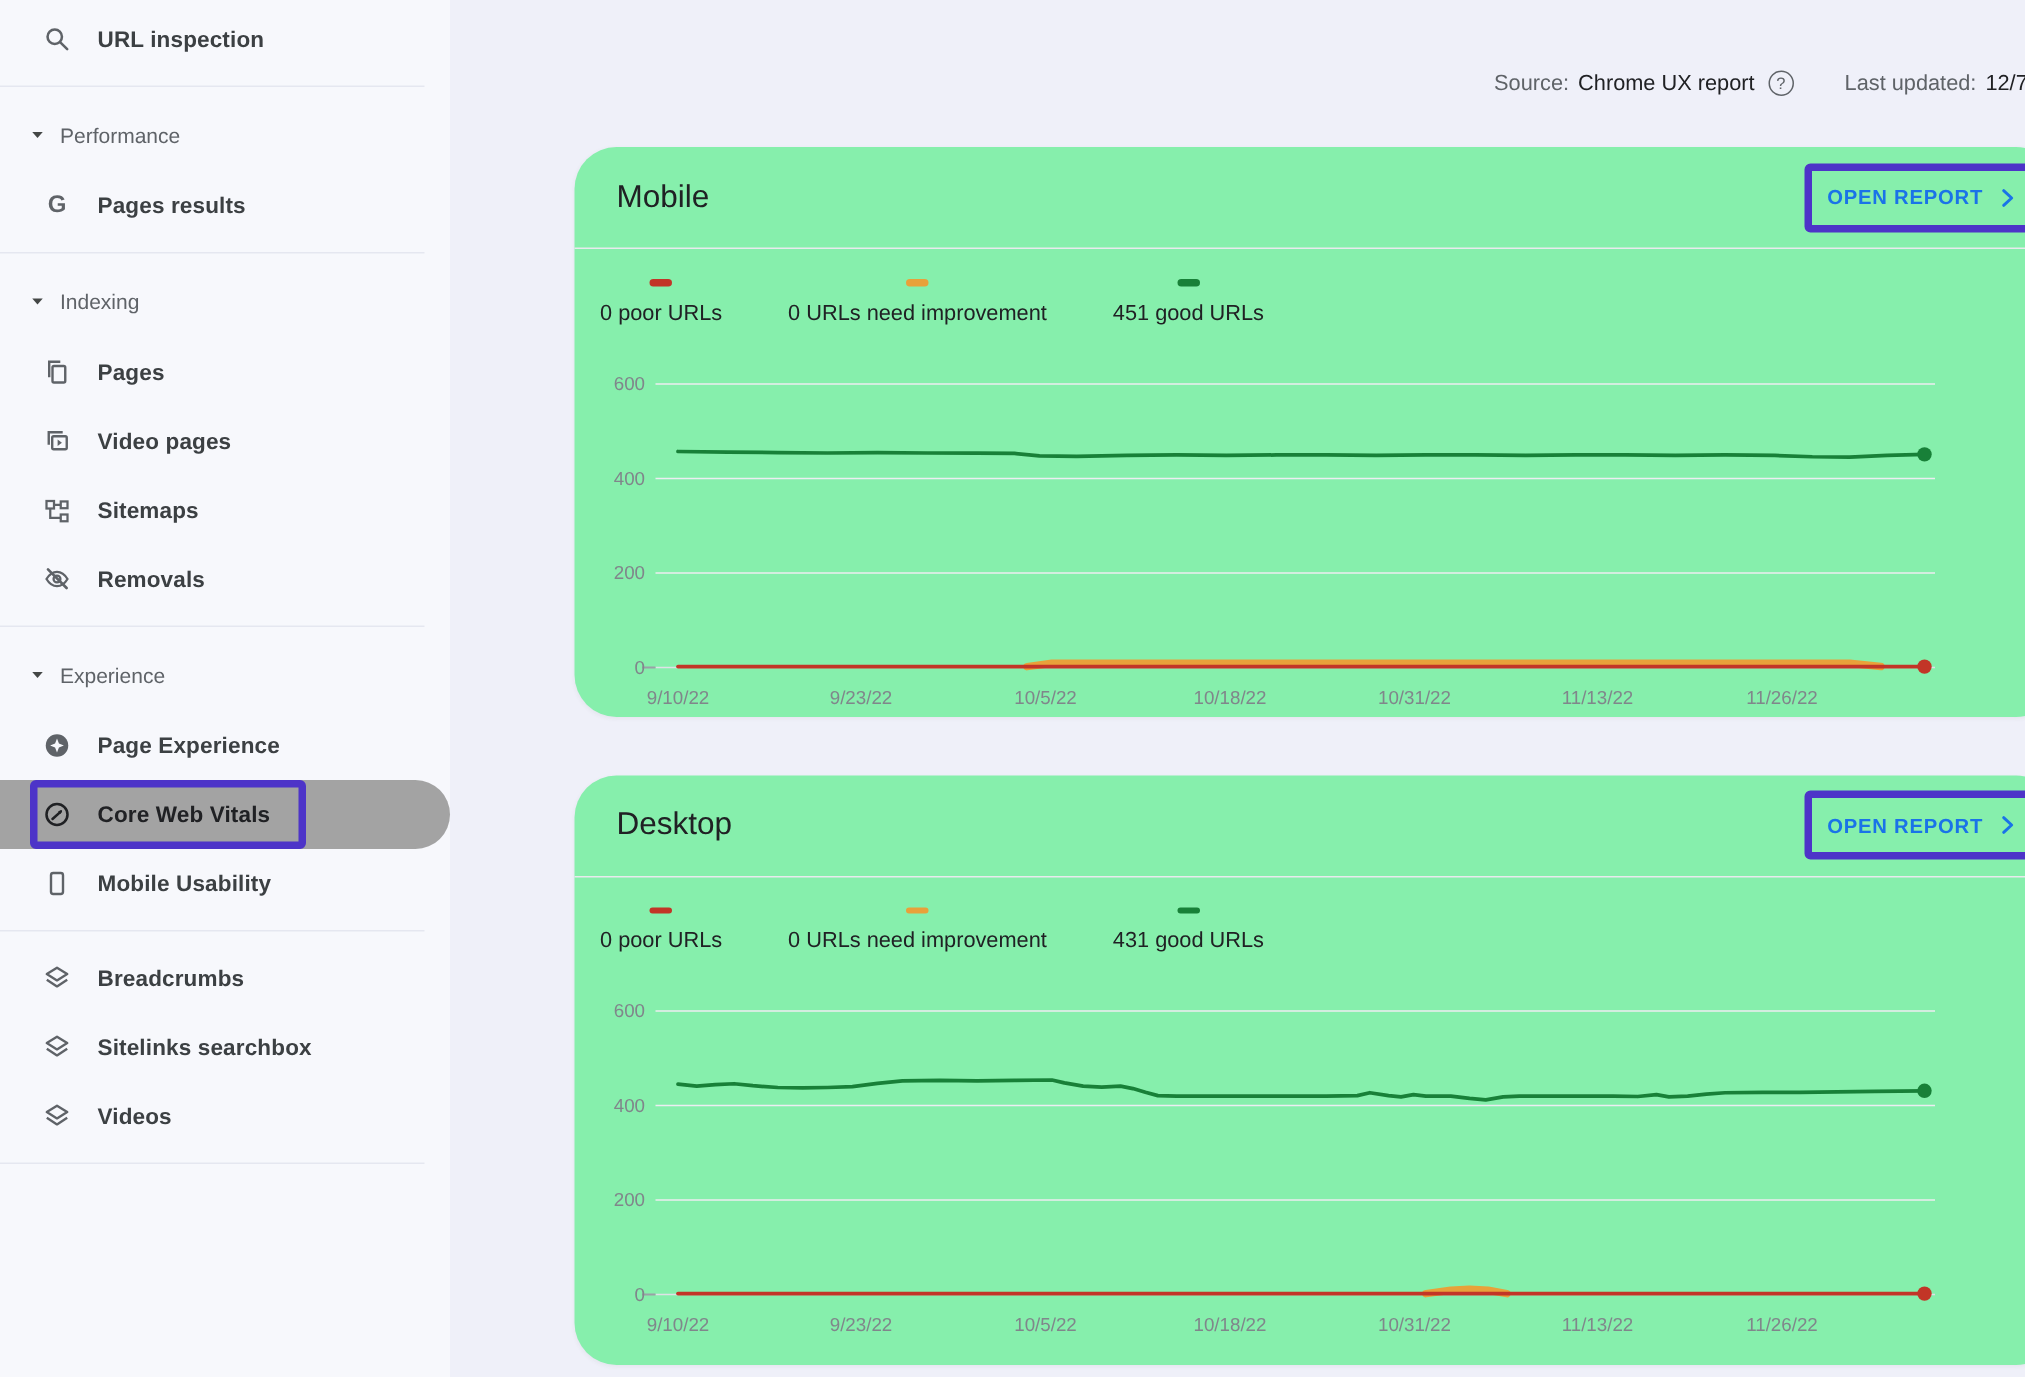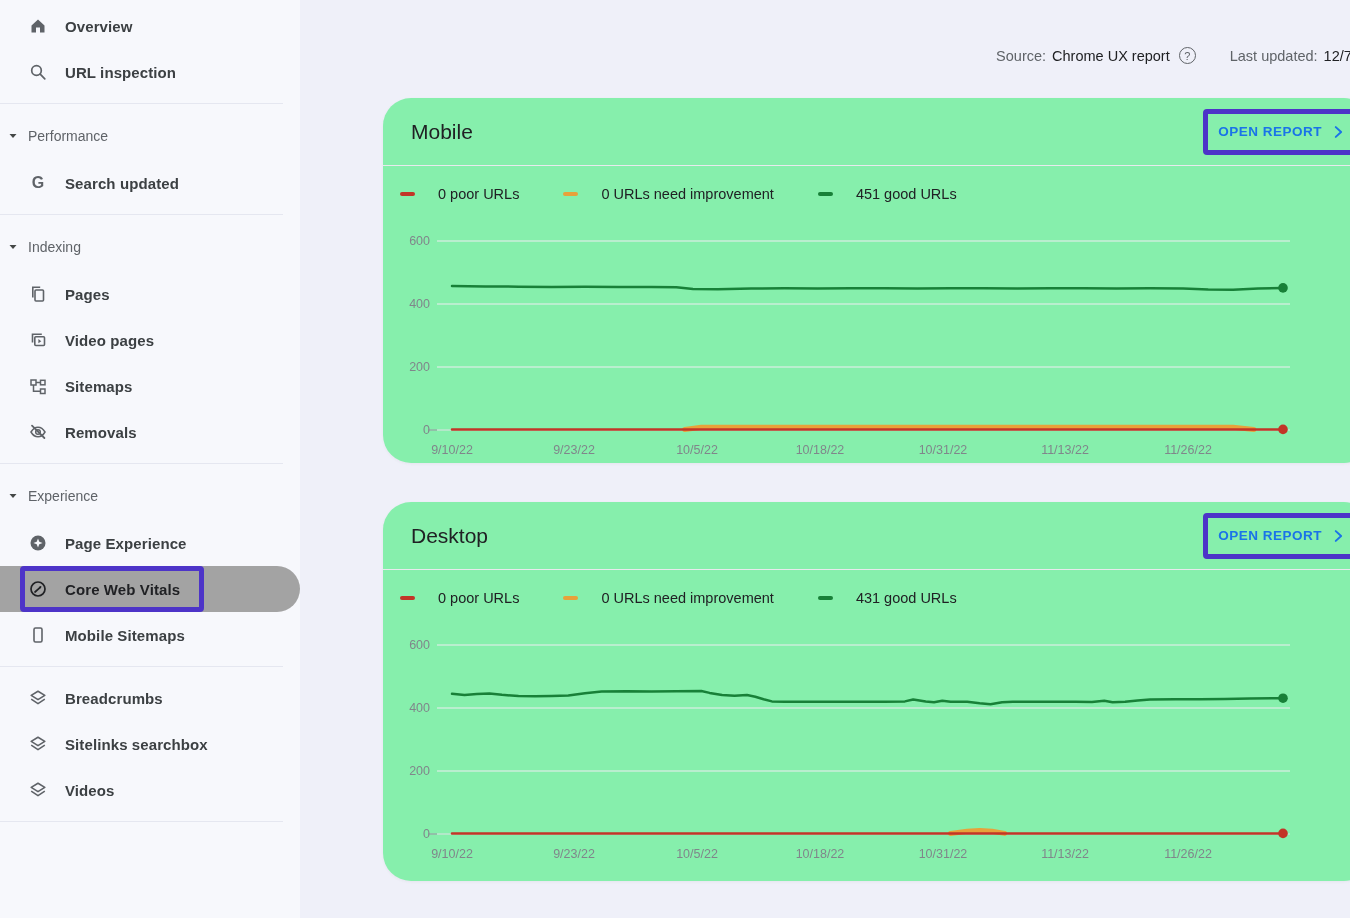--- a/index.html
+++ b/index.html
@@ -17,21 +17,21 @@
   .nav-item {
     height:46px; display:flex; align-items:center; padding-left:28px;
     position:relative; border-radius:0 24px 24px 0; cursor:pointer;
   }
   .nav-item .icon { width:20px; height:20px; margin-right:17px; flex:none; display:flex; align-items:center; justify-content:center; }
   .nav-item .label { font-size:15px; font-weight:bold; color:#3c4043; letter-spacing:.1px; }
   .nav-item.selected { background:#a3a3a3; }
   .nav-item.selected .label { color:#202124; }
   .g-glyph { font-size:16px; font-weight:bold; color:#5f6368; line-height:1; }
   .section-header {
-    height:48px; display:flex; align-items:center; padding-left:8px;
+    height:48px; display:flex; align-items:center; padding-left:20px;
     color:#5f6368; font-size:14px; cursor:pointer;
   }
   .section-header .caret { width:10px; height:10px; margin-right:10px; display:flex; }
   .divider { height:1px; background:#e5e7f0; margin:8px 17px 8px 0; border:none; }
 
   
   .annot { position:absolute; border:5px solid #4d34c8; border-radius:4px; pointer-events:none; z-index:5; }
   .annot.sidebar-annot { left:20px; top:0; width:184px; height:46px; }
 
   
@@ -62,41 +62,33 @@
   .card-title { font-size:21px; color:#202124; }
   .open-wrap { position:relative; display:flex; align-items:flex-start; }
   .open-report {
     display:flex; align-items:center; gap:8px; background:none; border:none;
     color:#1a73e8; font-family:inherit; font-size:13.5px; font-weight:bold;
     letter-spacing:.5px; cursor:pointer; padding:4px 2px;
   }
   .open-annot { left:-13px; top:-11px; right:-15px; bottom:-11px; }
 
   .legend { display:flex; align-items:center; gap:44px; padding:20px 0 29px 17px; font-size:14.5px; color:#202124; }
-  .legend-item { display:flex; align-items:center; gap:23px; cursor:pointer; }
+  .legend-item { display:flex; align-items:center; gap:10px; cursor:pointer;flex-direction:column; }
   .dash { width:15px; height:4.5px; border-radius:3px; flex:none; }
 
   svg.chart { display:block; width:951px; height:232px; }
   svg.chart text { font-family:"Liberation Sans","DejaVu Sans",sans-serif; }
 </style>
 </head>
 <body>
 
 <div class="app">
 
   <aside class="sidebar">
 
-    <div class="nav-item">
-      <span class="icon">
-        <svg viewBox="0 0 20 20" width="20" height="20">
-            <path d="M3.5 9.5 L10 3.5 L16.5 9.5 V16.5 H12 V11.5 H8 V16.5 H3.5 Z" fill="#5f6368"></path>
-          </svg>
-      </span>
-      <span class="label">Overview</span>
-    </div>
 
     <div class="nav-item">
       <span class="icon">
         <svg viewBox="0 0 20 20" width="20" height="20" fill="none" stroke="#5f6368" stroke-width="1.7">
             <circle cx="8.5" cy="8.5" r="4.8"></circle>
             <path d="M12.2 12.2 L16.8 16.8" stroke-linecap="round"></path>
           </svg>
       </span>
       <span class="label">URL inspection</span>
     </div>
@@ -108,21 +100,21 @@
         <svg viewBox="0 0 10 10" width="10" height="10">
             <path d="M1.5 3 L5 7 L8.5 3 Z" fill="#444746"></path>
           </svg>
       </span>
       <span>Performance</span>
     </div>
     <div class="nav-item">
       <span class="icon">
           <span class="g-glyph">G</span>
         </span>
-      <span class="label">Search updated</span>
+      <span class="label">Pages results</span>
     </div>
 
     <hr class="divider">
 
     <div class="section-header">
       <span class="caret">
         <svg viewBox="0 0 10 10" width="10" height="10">
             <path d="M1.5 3 L5 7 L8.5 3 Z" fill="#444746"></path>
           </svg>
       </span>
@@ -198,21 +190,21 @@
       </span>
       <span class="label">Core Web Vitals</span>
       <div class="annot sidebar-annot"></div>
     </div>
     <div class="nav-item">
       <span class="icon">
         <svg viewBox="0 0 20 20" width="20" height="20" fill="none" stroke="#5f6368" stroke-width="1.6">
             <rect x="6" y="3" width="8" height="14" rx="1.5"></rect>
           </svg>
       </span>
-      <span class="label">Mobile Sitemaps</span>
+      <span class="label">Mobile Usability</span>
     </div>
 
     <hr class="divider">
 
     <div class="nav-item">
       <span class="icon">
         <svg viewBox="0 0 20 20" width="20" height="20" fill="none" stroke="#5f6368" stroke-width="1.6" stroke-linejoin="round">
             <path d="M10 3.2 L16.8 7.4 L10 11.6 L3.2 7.4 Z"></path>
             <path d="M3.2 11.2 L10 15.6 L16.8 11.2"></path>
           </svg>

